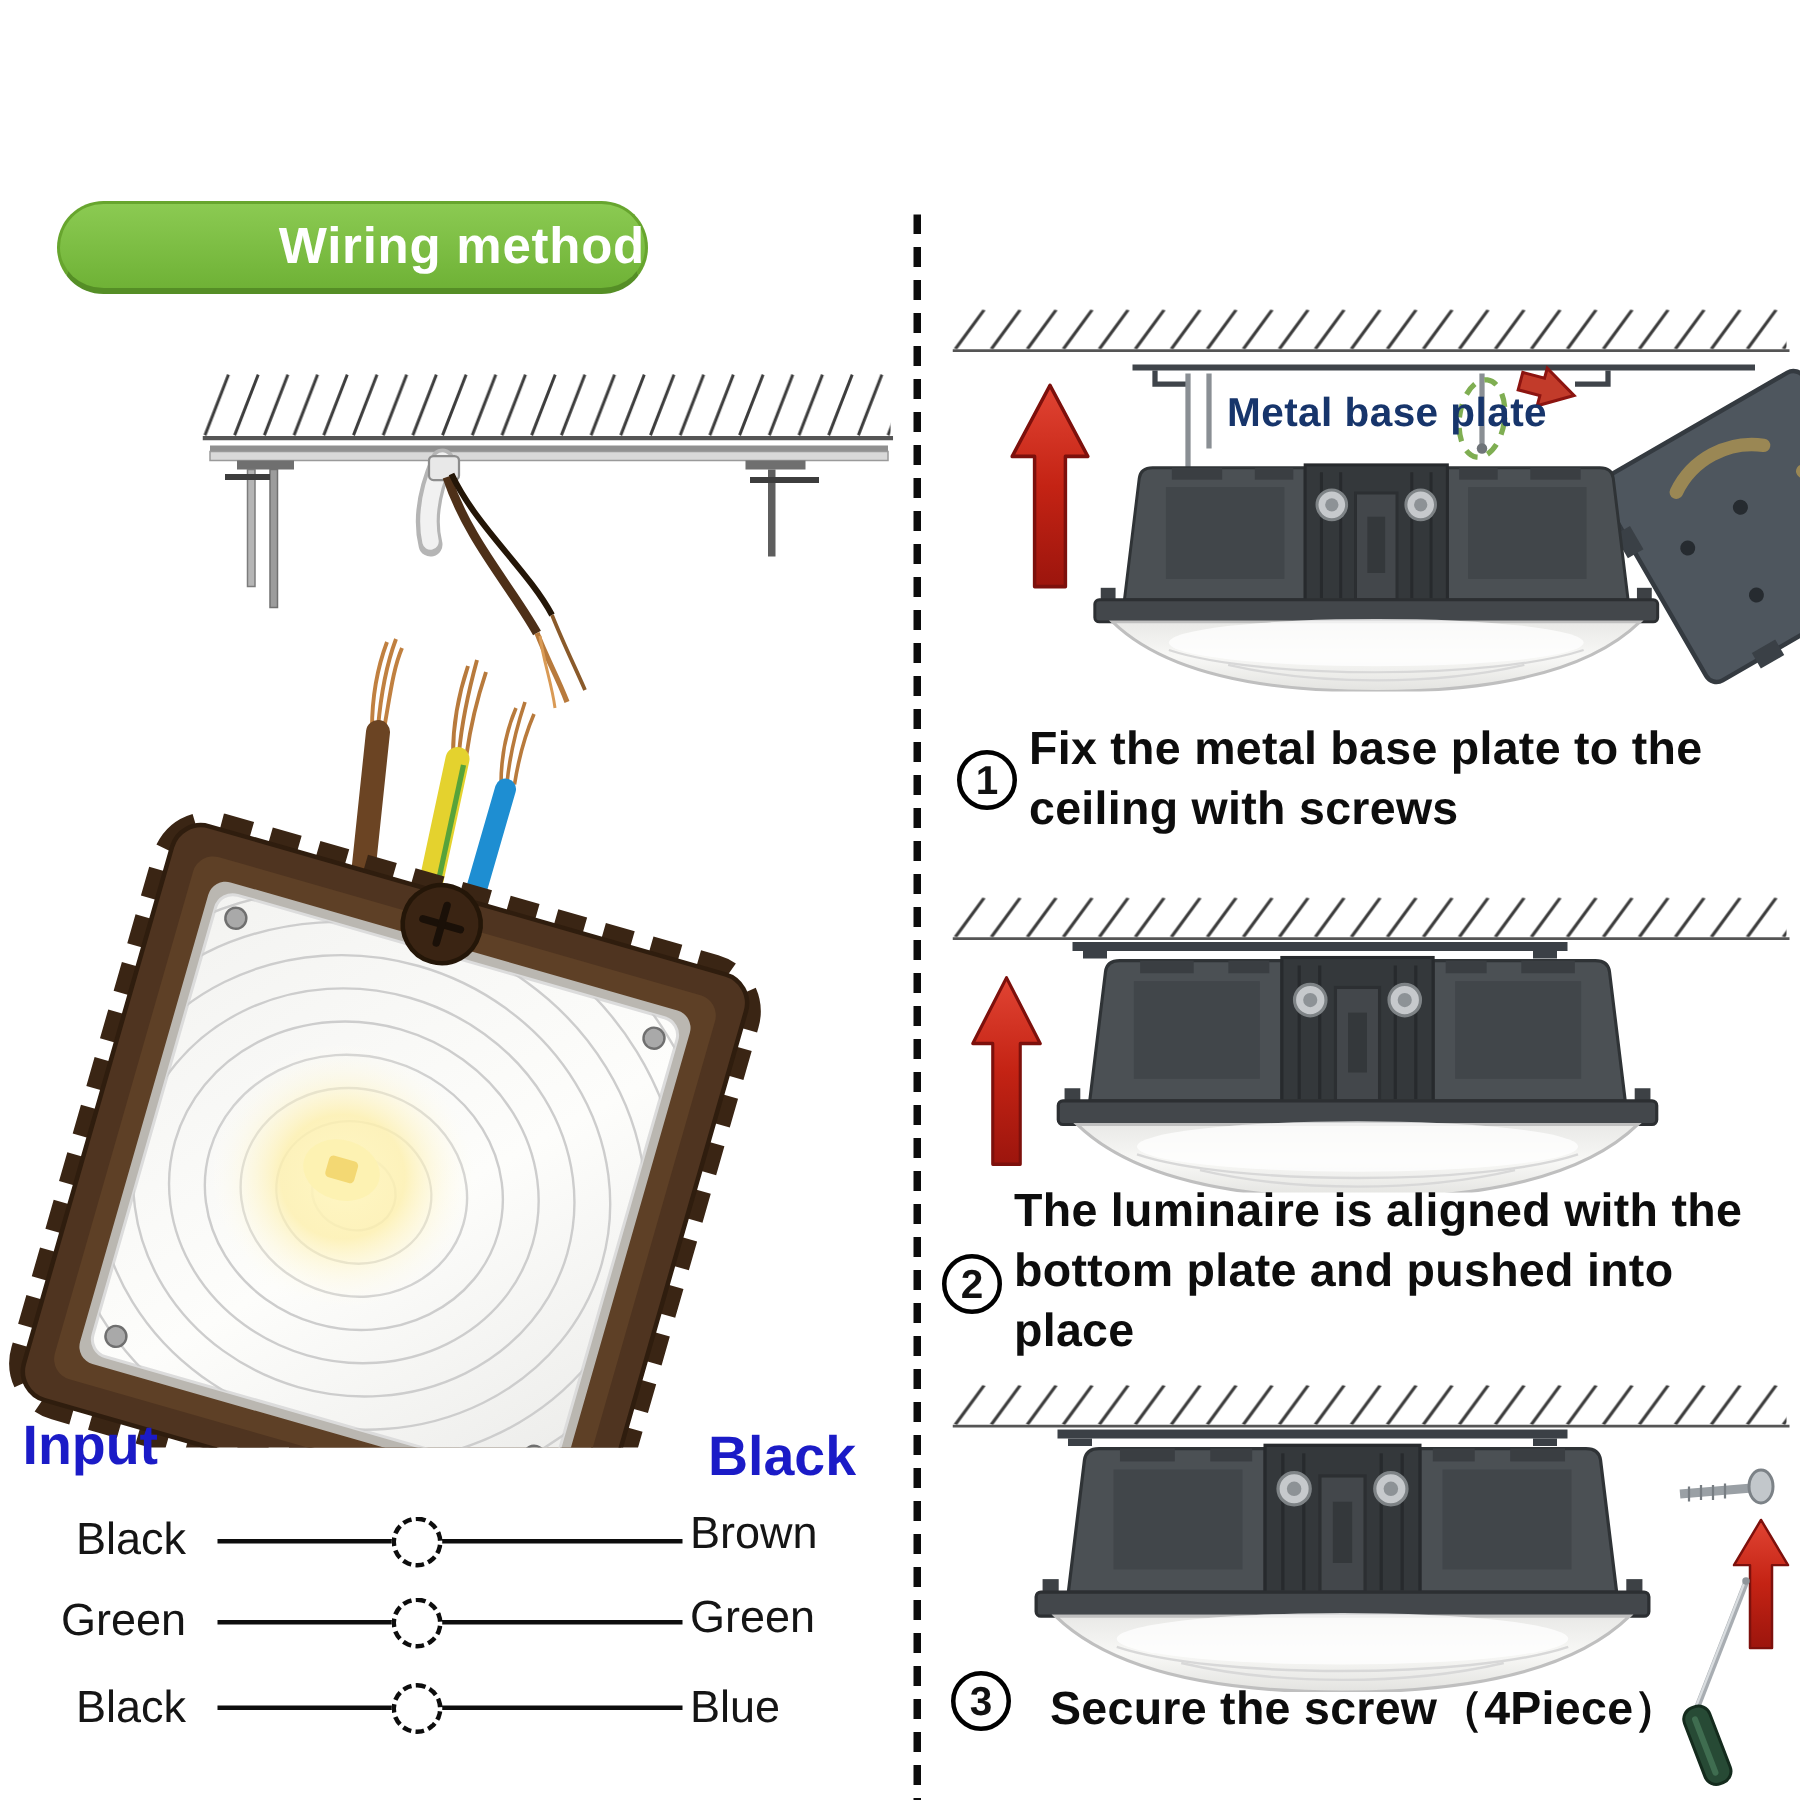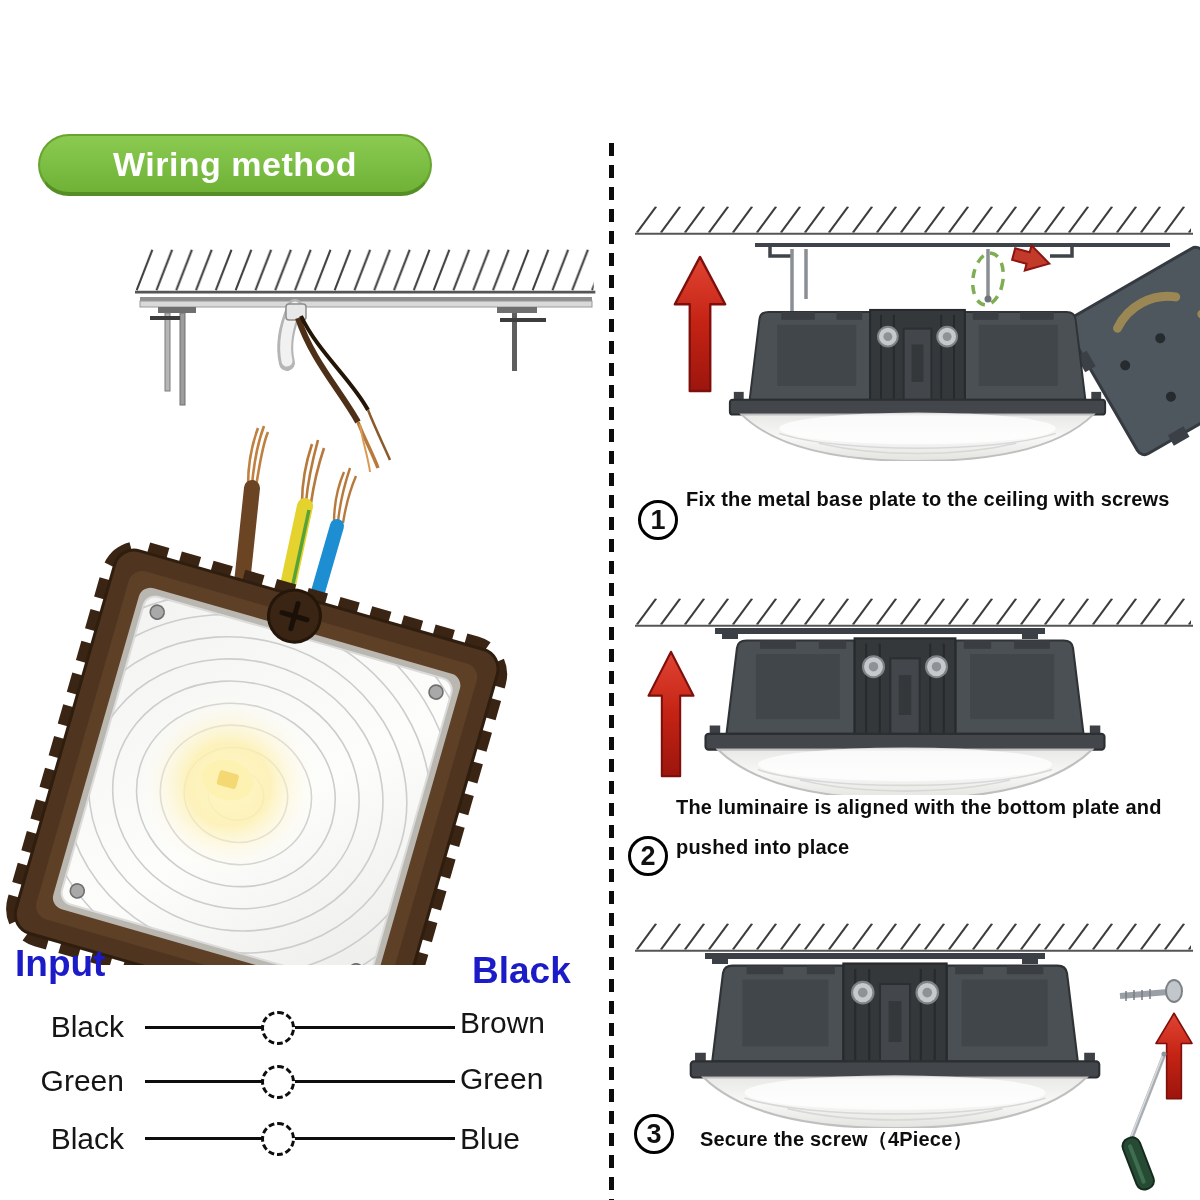--- a/index.html
+++ b/index.html
@@ -7,40 +7,40 @@
     position:relative; width:1200px; height:1200px;
     background:#ffffff; overflow:hidden;
     font-family:"Liberation Sans", sans-serif;
     color:#111;
   }
   
   .pill{
     position:absolute; height:62px; border-radius:32px;
     background:linear-gradient(#8bca52,#6fb236);
     border:2px solid #67a52e; border-bottom:4px solid #558e26;
-    display:flex; align-items:center; justify-content:center;
+    display:flex; align-items:center; justify-content:flex-end;
     color:#fff; font-weight:bold; letter-spacing:.5px;
     box-sizing:border-box;
   }
   .pill-left{ left:38px; top:134px; width:394px; font-size:34px; }
   .pill-right{ left:662px; top:134px; width:480px; font-size:31px; }
   
   .separator{
     position:absolute; left:609px; top:143px; width:5px; height:1057px;
     background:repeating-linear-gradient(to bottom,#0c0c0c 0 13px,transparent 13px 22px);
   }
   
   .step-circle{
     position:absolute; width:40px; height:40px; border:3px solid #000;
     border-radius:50%; box-sizing:border-box;
     display:flex; align-items:center; justify-content:center;
     font-size:27px; font-weight:bold; background:#fff;
   }
   .step-text{
-    position:absolute; font-size:20px; font-weight:bold; line-height:40px;
+    position:absolute; font-size:31px; font-weight:bold; line-height:40px;
     color:#0d0d0d; letter-spacing:.2px;
   }
   .plate-label{
     position:absolute; left:818px; top:260px;
     font-size:27px; font-weight:bold; color:#17356b; letter-spacing:.3px;
   }
   
   .col-header{
     position:absolute; font-size:37px; font-weight:bold; color:#1b1bc7;
   }
@@ -284,20 +284,21 @@
       </g>
       <g fill="#262b30">
         <circle cx="-46" cy="-10" r="5"></circle>
           <circle cx="-2" cy="-16" r="5"></circle>
         <circle cx="38" cy="20" r="5"></circle>
           <circle cx="-22" cy="40" r="5"></circle>
       </g>
     </g>
     <use href="#sym-sideview" x="100" y="100" width="395" height="158"></use>
   </svg>
+  <div class="plate-label">Metal base plate</div>
 
   <div class="step-circle" style="left:638px;top:500px">1</div>
   <div class="step-text" style="left:686px;top:479px;width:512px">Fix the metal base plate to the ceiling with screws</div>
 
   <svg style="left:620px;top:595px" width="580" height="200" viewBox="0 0 580 200">
     <g>
       <use href="#sym-hatch" x="15" y="0" width="560" height="32"></use>
     </g>
     <g>
       <rect x="95" y="33" width="330" height="6" fill="#3b4046"></rect>

